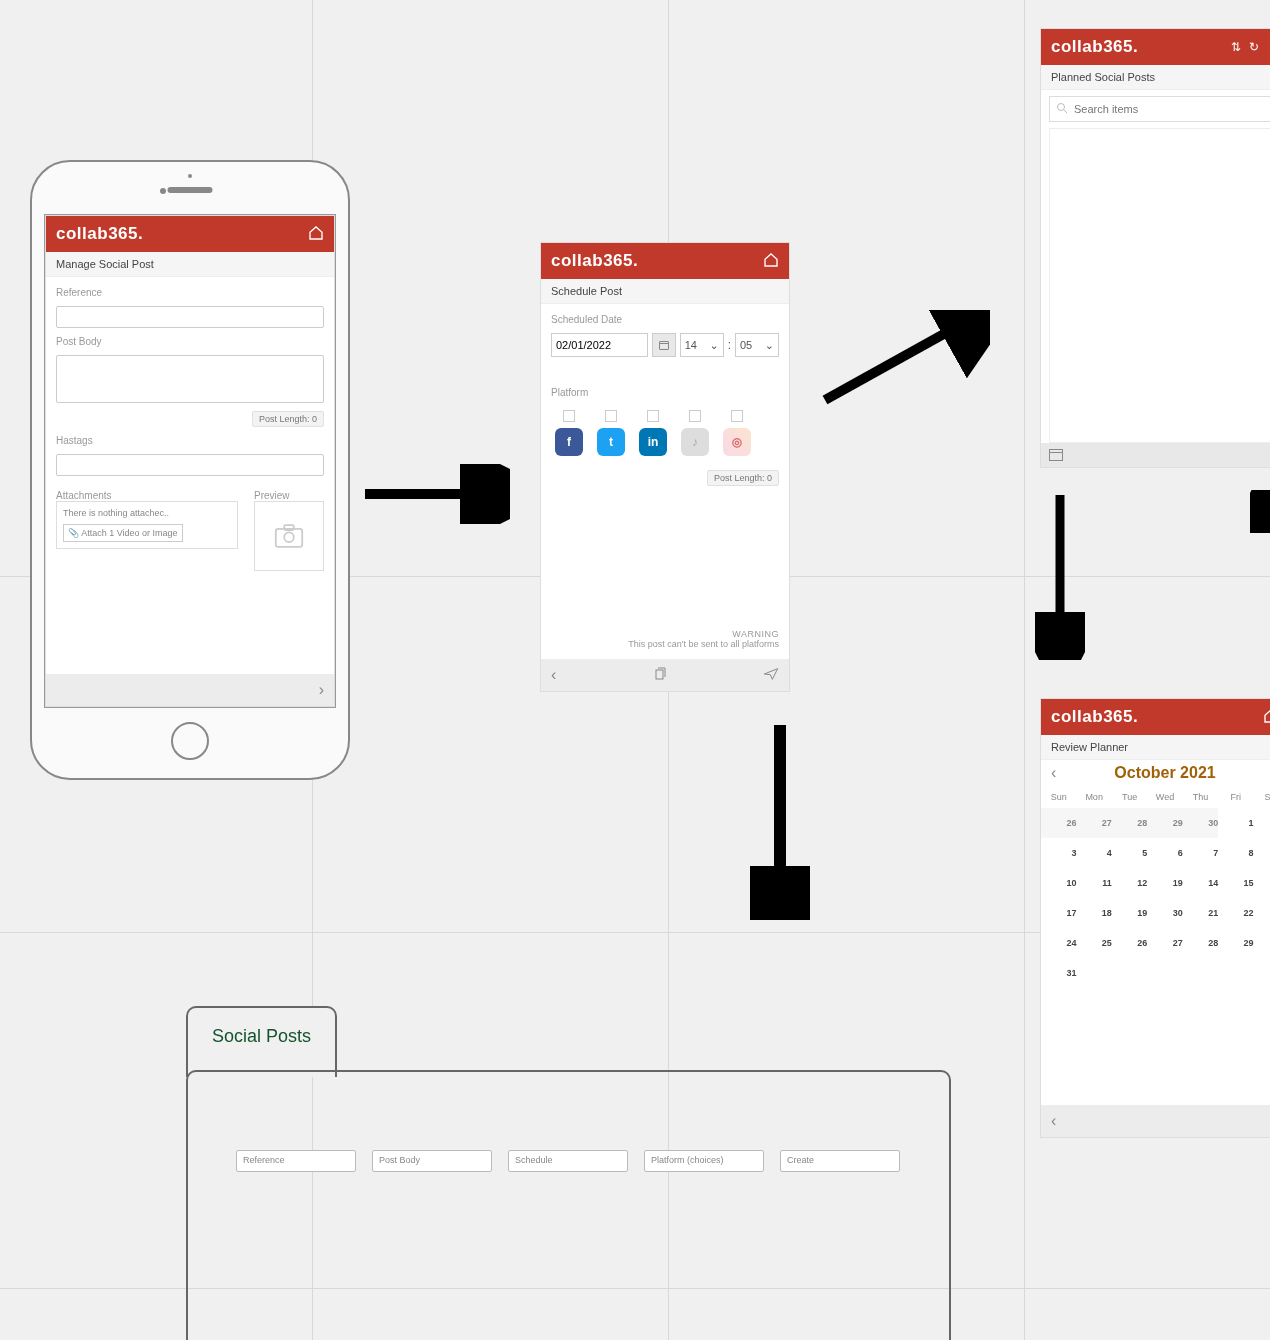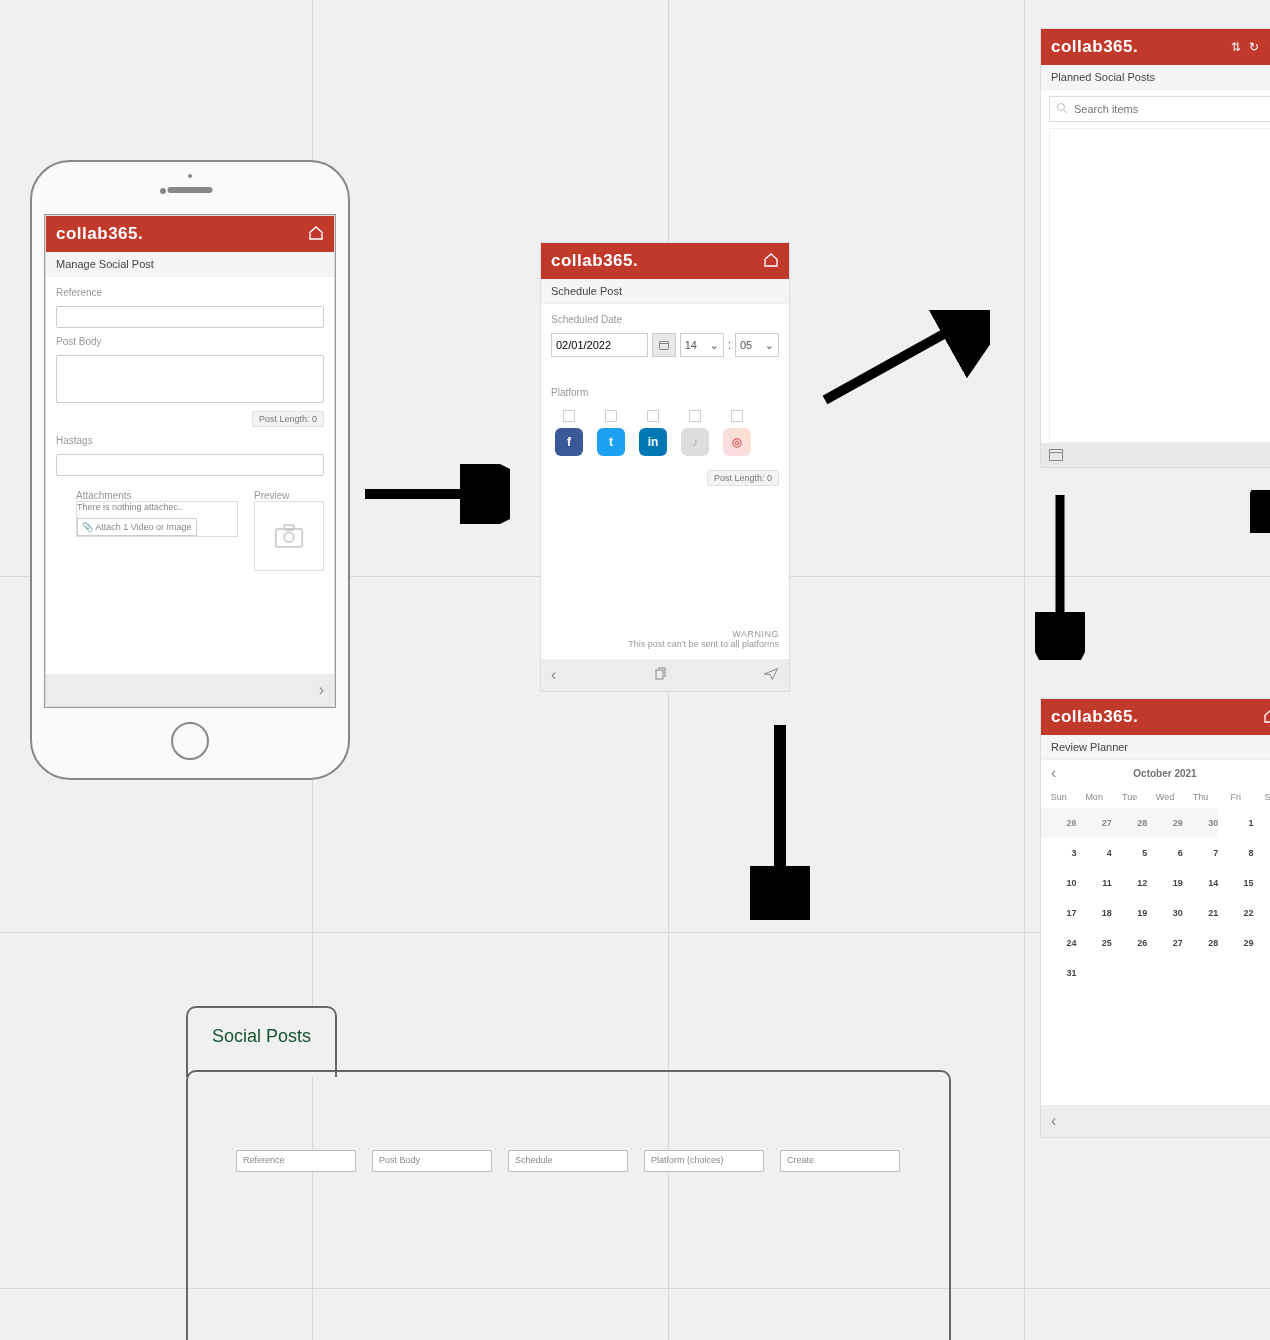--- a/index.html
+++ b/index.html
@@ -38,22 +38,22 @@
   .brand .lab { font-weight:700;}
   .hdr-icons { display:flex; gap:8px; align-items:center;}
   .hdr-icons span, .hdr-icons svg { color:#fff; }
   .section-title { background:#f5f5f5; padding:6px 10px; font-size:11px; border-bottom:1px solid #eee; color:#444;}
   .app-body { flex:1; padding:10px; display:flex; flex-direction:column; gap:8px; background:#fff;}
   .field-label { font-size:10px; color:#999; }
   .tbox { border:1px solid #ccc; border-radius:2px; background:#fff; width:100%; }
   .tbox.sm { height:22px;}
   .tbox.md { height:48px;}
   .post-len { align-self:flex-end; background:#f3f3f3; border:1px solid #e0e0e0; font-size:9px; color:#777; padding:2px 6px; border-radius:2px;}
-  .row { display:flex; gap:16px;margin-left:20px; }
-  .attach-box { border:1px solid #ddd; flex:1; font-size:9px; color:#888;}
+  .row { display:flex; gap:16px; }
+  .attach-box { border:1px solid #ddd; flex:1; padding:6px; font-size:9px; color:#888;}
   .attach-btn { border:1px solid #ccc; font-size:9px; padding:3px 4px; margin-top:6px; display:inline-block;}
   .preview-box { width:70px; height:70px; border:1px solid #ddd; display:flex; align-items:center; justify-content:center; color:#ccc;}
   .app-footer { height:32px; background:#ececec; display:flex; align-items:center; justify-content:flex-end; padding:0 10px; color:#999;}
   .app-footer.split { justify-content:space-between;}
   .chev { font-size:16px; color:#888;}
 
   
   .date-row { display:flex; gap:4px; align-items:center;}
   .date-input { border:1px solid #ccc; height:24px; padding:0 4px; font-size:11px; flex:1; min-width:0;}
   .date-btn { width:24px; height:24px; background:#e8e8e8; border:1px solid #ccc; display:flex; align-items:center; justify-content:center;}
@@ -74,21 +74,21 @@
   
   .search-row { display:flex; align-items:center; gap:6px; border:1px solid #ddd; height:26px; padding:0 6px; margin:6px 8px;}
   .search-row input { border:none; flex:1; font-size:11px; color:#888; outline:none;}
   .blank-area { flex:1; background:#fff; border:1px solid #eee; margin:0 8px 0 8px;}
   .cal-footer-row { height:24px; background:#e8e8e8; display:flex; align-items:center; padding:0 8px;}
   .cal-footer-row .sq { width:14px; height:12px; border:1px solid #888; position:relative;}
   .cal-footer-row .sq::before { content:""; position:absolute; top:2px; left:0; right:0; height:1px; background:#888;}
 
   
   .cal-nav { display:flex; align-items:center; justify-content:space-between; padding:4px 6px;}
-  .cal-nav .mo { font-size:10px; font-weight:600; color:#737373;}
+  .cal-nav .mo { font-size:16px; font-weight:600; color:#a16207;}
   .cal-nav .ar { font-size:16px; color:#888; padding:0 4px;}
   .cal-grid { display:grid; grid-template-columns: repeat(7,1fr); text-align:center; font-size:9px; }
   .cal-grid .dh { color:#888; padding:6px 0; font-size:9px;}
   .cal-grid .dc { color:#444; padding:10px 0; font-size:9px; font-weight:600;text-align:right;}
   .cal-grid .dc.prev { background:#f6f6f6; color:#888;}
 
   
   .folder {
     position:absolute;
     border:2px solid #666;

